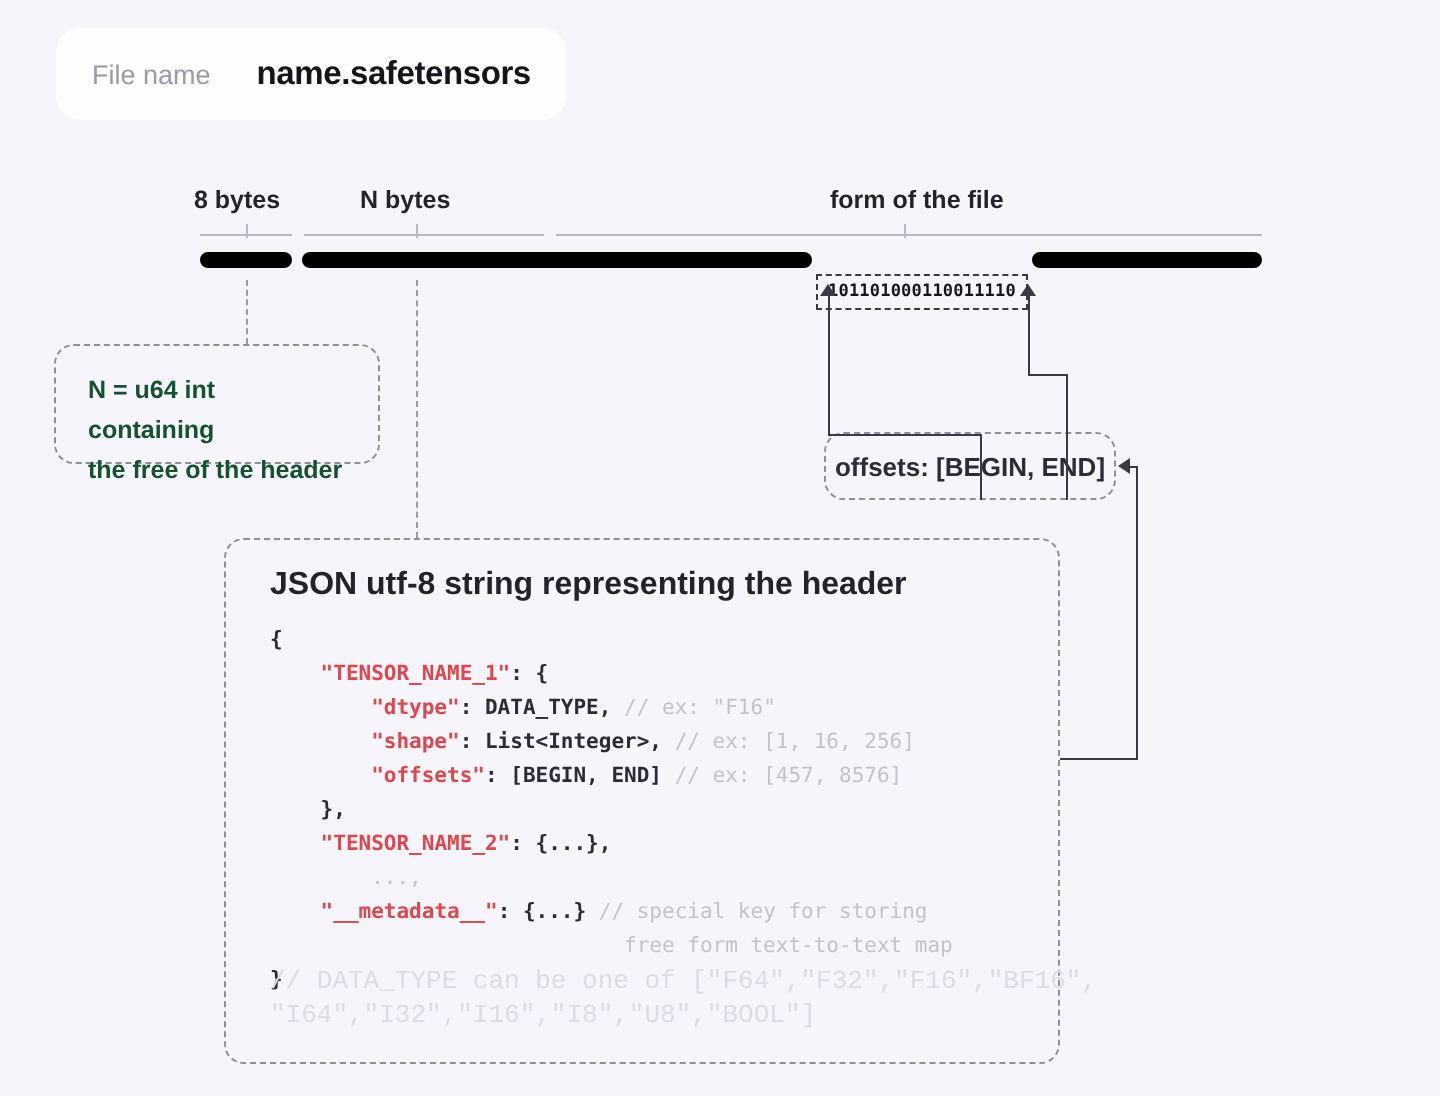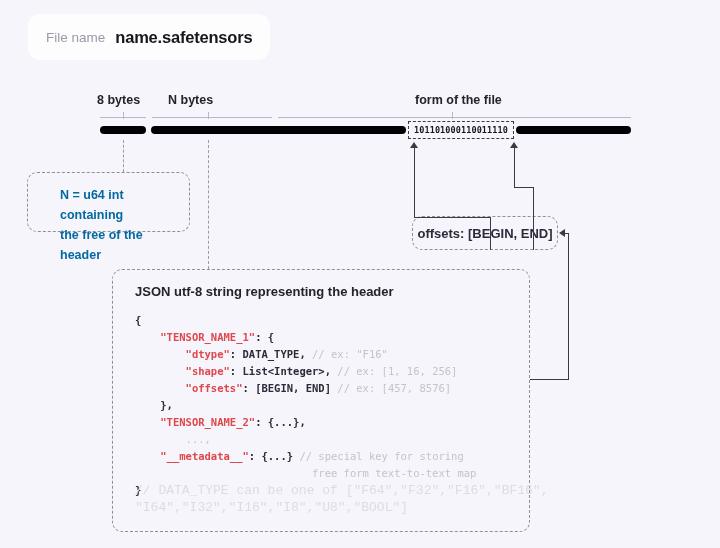--- a/index.html
+++ b/index.html
@@ -10,21 +10,21 @@
     font-family:"Liberation Sans", sans-serif;
     color:#2b2b3a;
     overflow:hidden;
   }
   #stage{position:relative;width:720px;height:548px;}
 
   
   .filename-pill{
     position:absolute;left:28px;top:14px;
     height:46px;box-sizing:border-box;
-    display:flex;align-items:center;gap:10px;
+    display:flex;align-items:center;gap:23px;
     padding:0 18px;
     background:#fdfdfe;
     border-radius:12px;
   }
   .filename-label{font-size:13.5px;color:#9a9aa8;font-weight:400;}
   .filename-value{font-size:16.5px;color:#15151c;font-weight:700;letter-spacing:-.2px;}
 
   
   .seg-caption{
     position:absolute;font-size:12.5px;font-weight:700;color:#23232e;
@@ -43,35 +43,36 @@
   
   .binary-chunk{
     position:absolute;
     box-sizing:border-box;
     border:1px dashed #3a3a46;
     background:#f5f5fb;
     display:flex;align-items:center;justify-content:center;
     font-family:"DejaVu Sans Mono", monospace;
     font-size:8.5px;font-weight:700;color:#15151c;
     letter-spacing:.1px;
+    margin-top:16px;
   }
 
   
   .dash-v{position:absolute;width:0;border-left:1px dashed #9a9aaa;}
 
   
   .callout{
     position:absolute;box-sizing:border-box;
     border:1px dashed #8e8e9e;
     border-radius:10px;
     background:#f5f5fb;
   }
   .callout-n{
-    padding:12px 32px;
-    font-size:12.5px;line-height:20px;font-weight:700;color:#0369a1;
+    padding:12px 16px;
+    font-size:12.5px;line-height:20px;font-weight:700;color:#14532d;
   }
   .callout-offsets{
     display:flex;align-items:center;justify-content:center;
     font-size:13px;font-weight:700;color:#2b2b3a;
   }
 
   
   .ln{position:absolute;background:#3a3a46;}
   .ln-v{width:1.4px;}
   .ln-h{height:1.4px;}
@@ -86,21 +87,21 @@
   }
 
   
   .json-panel{
     position:absolute;box-sizing:border-box;
     border:1px dashed #8e8e9e;border-radius:10px;
     background:#f5f5fb;
   }
   .json-title{
     position:absolute;left:22px;top:14px;
-    font-size:13px;font-weight:700;color:#23232e;
+    font-size:16px;font-weight:700;color:#23232e;
   }
   .code{
     position:absolute;left:22px;top:42px;
     font-family:"DejaVu Sans Mono", monospace;
     font-size:10.5px;line-height:17px;
     color:#2b2b3a;
     white-space:pre;
   }
   .code .k{color:#e0474c;font-weight:700;}
   .code .c{color:#c3c3cf;}
@@ -116,21 +117,21 @@
 <body>
 
 <div id="stage">
 
   <div class="filename-pill">
     <span class="filename-label">File name</span>
     <span class="filename-value">name.safetensors</span>
   </div>
 
   <div class="seg-caption" style="left:97px;top:93px;">8 bytes</div>
-  <div class="seg-caption" style="left:168px;top:93px;">N bytes</div>
+  <div class="seg-caption" style="left:180px;top:93px;">N bytes</div>
   <div class="seg-caption" style="left:415px;top:93px;">form of the file</div>
 
   <div class="ruler" style="left:100px;top:117px;width:46px;"></div>
   <div class="tick" style="left:123px;top:112px;"></div>
 
   <div class="ruler" style="left:152px;top:117px;width:120px;"></div>
   <div class="tick" style="left:208px;top:112px;"></div>
 
   <div class="ruler" style="left:278px;top:117px;width:353px;"></div>
   <div class="tick" style="left:452px;top:112px;"></div>

